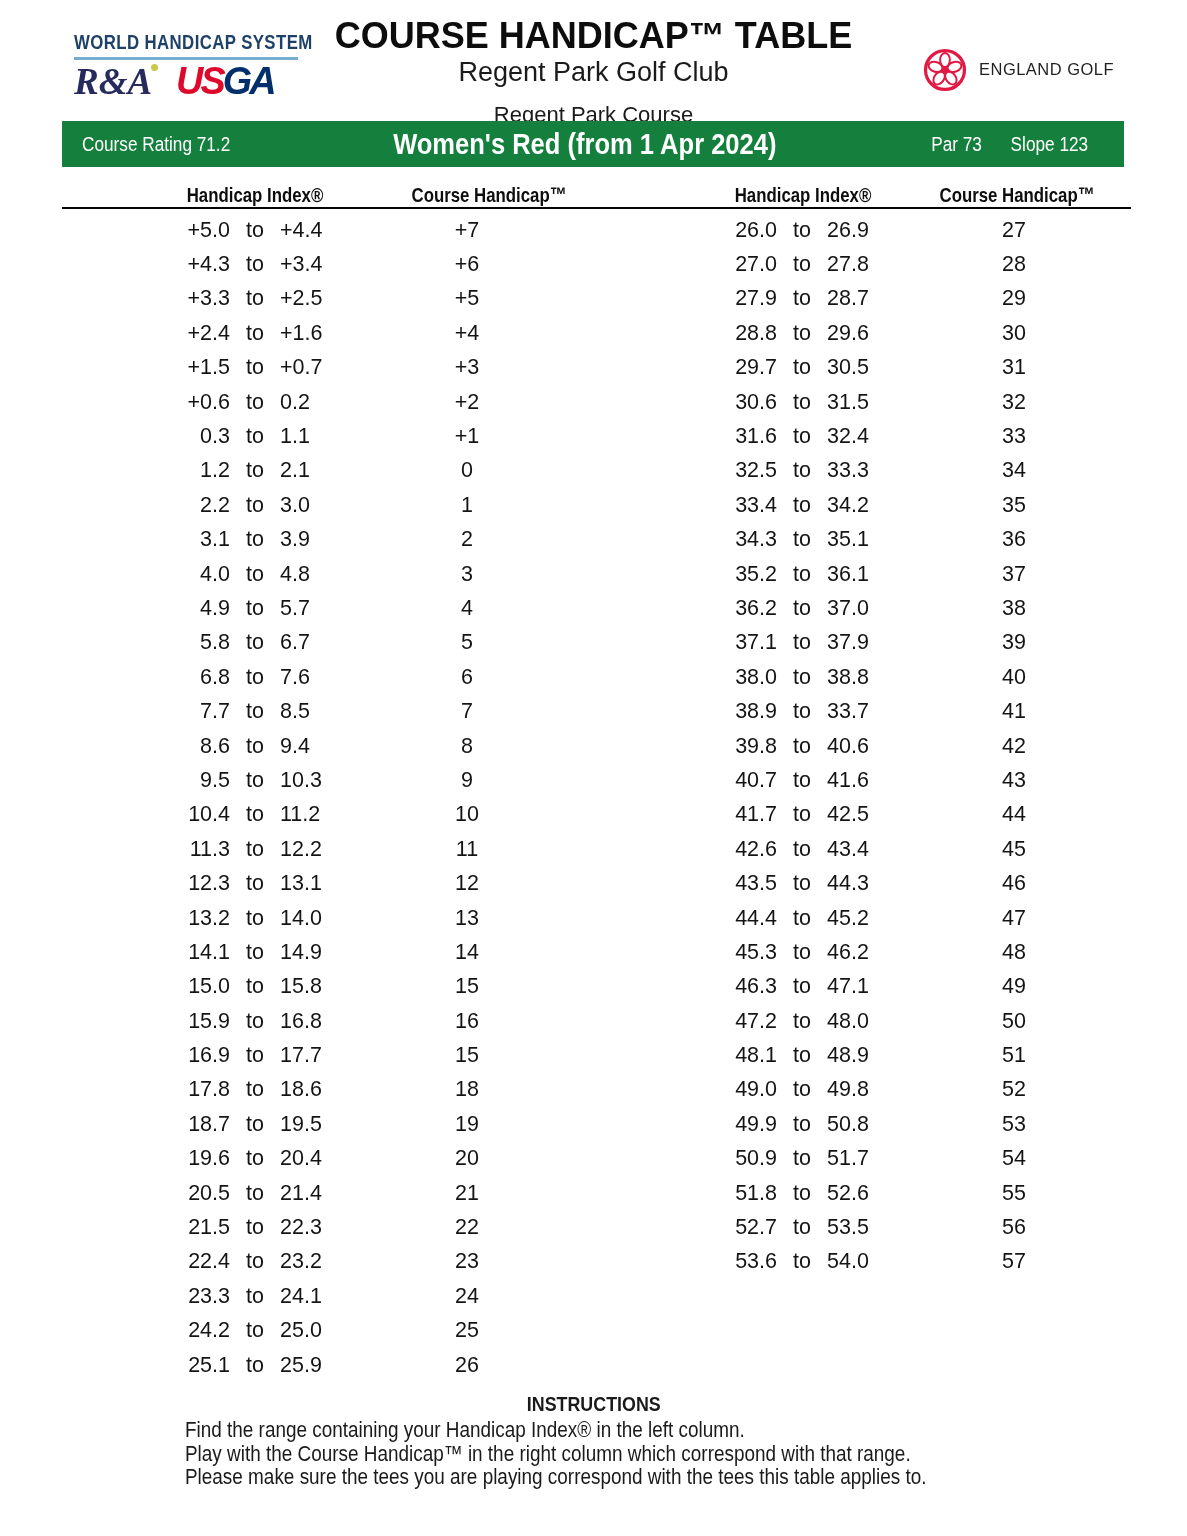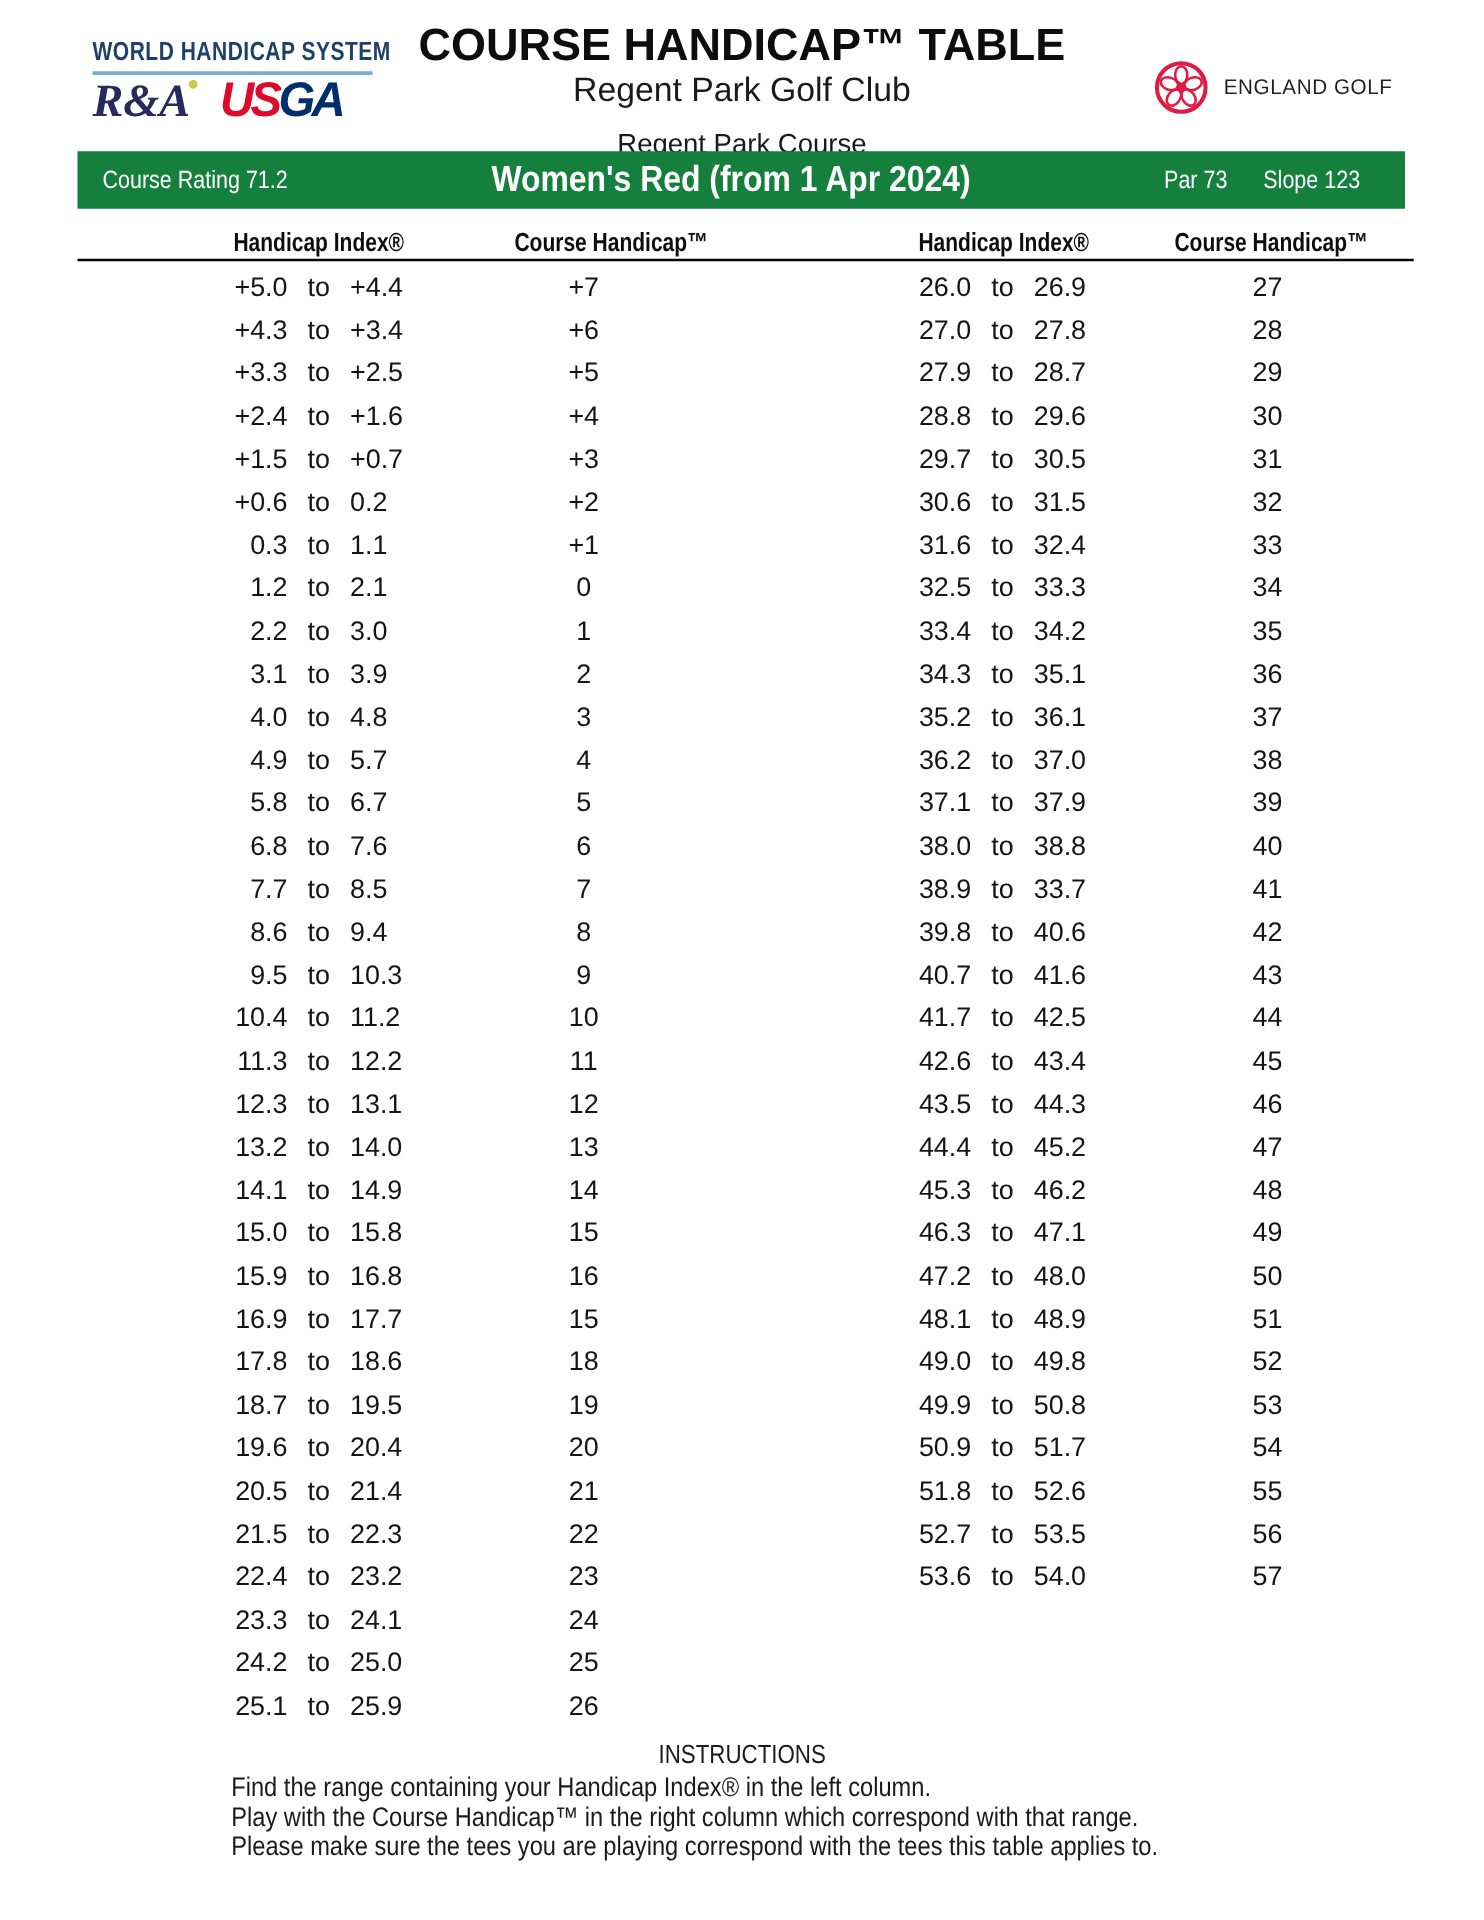--- a/index.html
+++ b/index.html
@@ -69,21 +69,21 @@
   .rows{position:absolute;top:213px}
   #left-rows{left:160px}
   #right-rows{left:707px}
   .trow{display:flex;align-items:center;height:34.4px;font-size:21.5px;color:#141414}
   .trow .lo{width:70px;text-align:right}
   .trow .to{width:50px;text-align:center}
   .trow .hi{width:70px;text-align:left}
   .trow .ch{width:160px;margin-left:37px;text-align:center}
 
   
-  #instr-title{left:0;right:0;top:1392px;text-align:center;font-weight:normal;font-size:21px}
+  #instr-title{left:0;right:0;top:1392px;text-align:center;font-weight:bold;font-size:21px}
   #instr-title span{display:inline-block;transform:scaleX(0.85)}
   #instr-lines{left:185px;top:1419px;font-size:21.5px}
   #instr-lines .iline{
     display:block;white-space:nowrap;line-height:23.5px;
     transform:scaleX(0.88);transform-origin:left center
   }
 </style>
 </head>
 <body>
 

